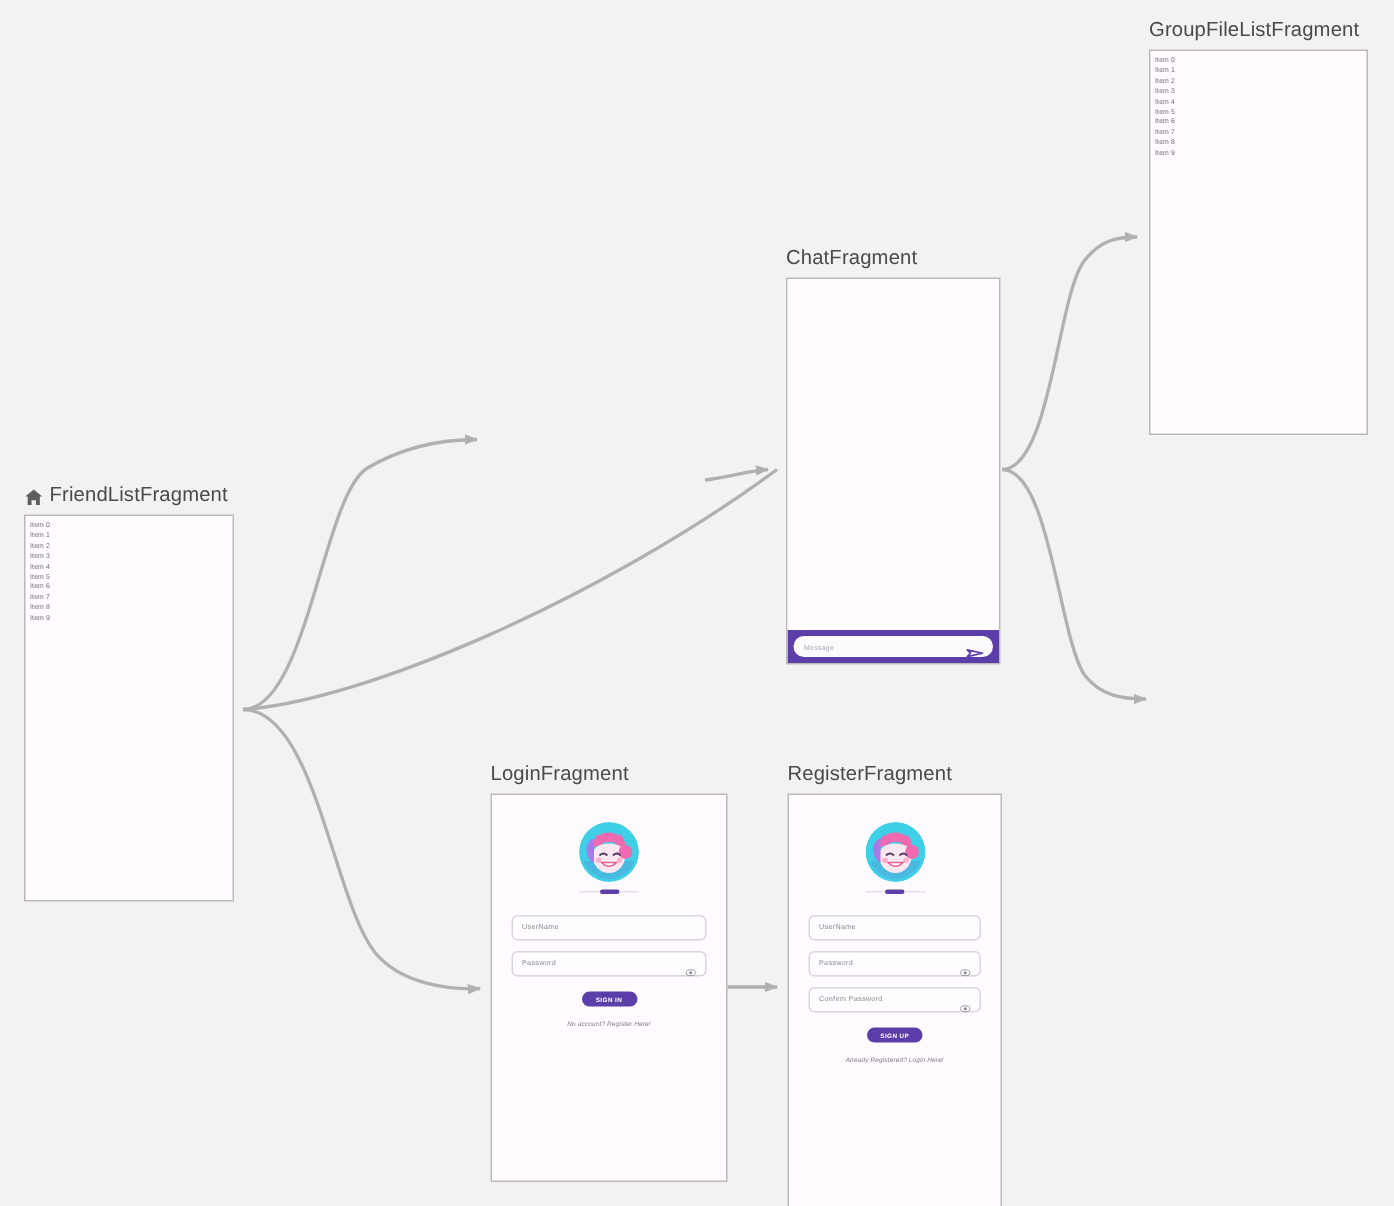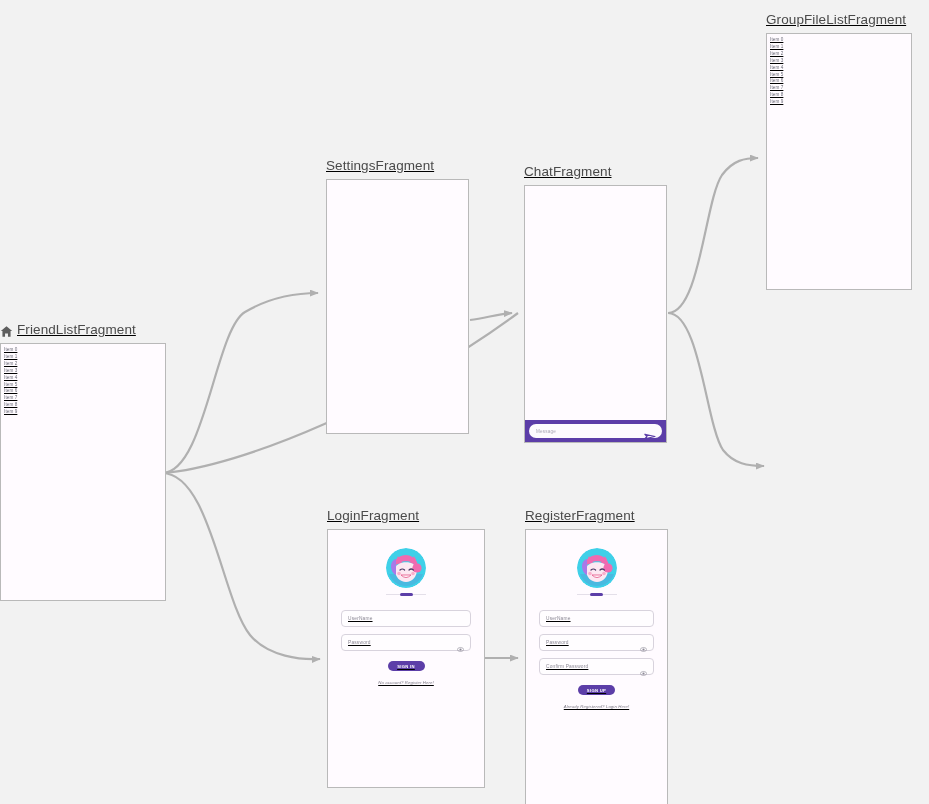--- a/index.html
+++ b/index.html
@@ -24,21 +24,20 @@
     position: absolute;
     left: 0; top: 0;
     width: 929px;
     height: 804px;
     pointer-events: none;
   }
 
   
   .node {
     position: absolute;
-    text-decoration: underline;
   }
   .node-title {
     font-size: 13.5px;
     color: #4a4a4a;
     letter-spacing: 0.1px;
     white-space: nowrap;
     line-height: 16px;
     margin-bottom: 5px;
     display: flex;
     align-items: center;
@@ -222,21 +221,21 @@
       <path d="M470,320 C486,318 498,314 512,313" marker-end="url(#arrow)"></path>
 
       <path d="M668,313 C700,313 705,200 722,175 C733,160 745,158 758,158" marker-end="url(#arrow)"></path>
 
       <path d="M668,313 C700,313 706,425 723,450 C734,464 748,466 764,466" marker-end="url(#arrow)"></path>
 
       <path d="M470,658 L518,658" marker-end="url(#arrow)"></path>
     </g>
   </svg>
 
-  <div class="node" style="left:0; top:322px; width:166px;">
+  <div class="node" style="left:16px; top:322px; width:140px;">
     <div class="node-title">
       <span class="home-icon">
         <svg viewBox="0 0 16 16" width="13" height="13" aria-hidden="true">
           <path d="M8 1.6 L1 7.4 L3 7.4 L3 14.4 L6.2 14.4 L6.2 10.4 L9.8 10.4 L9.8 14.4 L13 14.4 L13 7.4 L15 7.4 Z" fill="#5e5e5e"></path>
         </svg>
       </span>
       <span>FriendListFragment</span>
     </div>
     <div class="panel list" style="height:258px;">
       <div class="list-item">Item 0</div>
@@ -245,26 +244,20 @@
       <div class="list-item">Item 3</div>
       <div class="list-item">Item 4</div>
       <div class="list-item">Item 5</div>
       <div class="list-item">Item 6</div>
       <div class="list-item">Item 7</div>
       <div class="list-item">Item 8</div>
       <div class="list-item">Item 9</div>
     </div>
   </div>
 
-  <div class="node" style="left:326px; top:158px; width:143px;">
-    <div class="node-title">
-      <span>SettingsFragment</span>
-    </div>
-    <div class="panel" style="height:255px;"></div>
-  </div>
 
   <div class="node" style="left:524px; top:164px; width:143px;text-align:center;">
     <div class="node-title">
       <span>ChatFragment</span>
     </div>
     <div class="panel" style="height:258px;">
       <div class="chat-body"></div>
       <div class="chat-bar">
         <div class="chat-input">
           <span class="chat-placeholder">Message</span>

